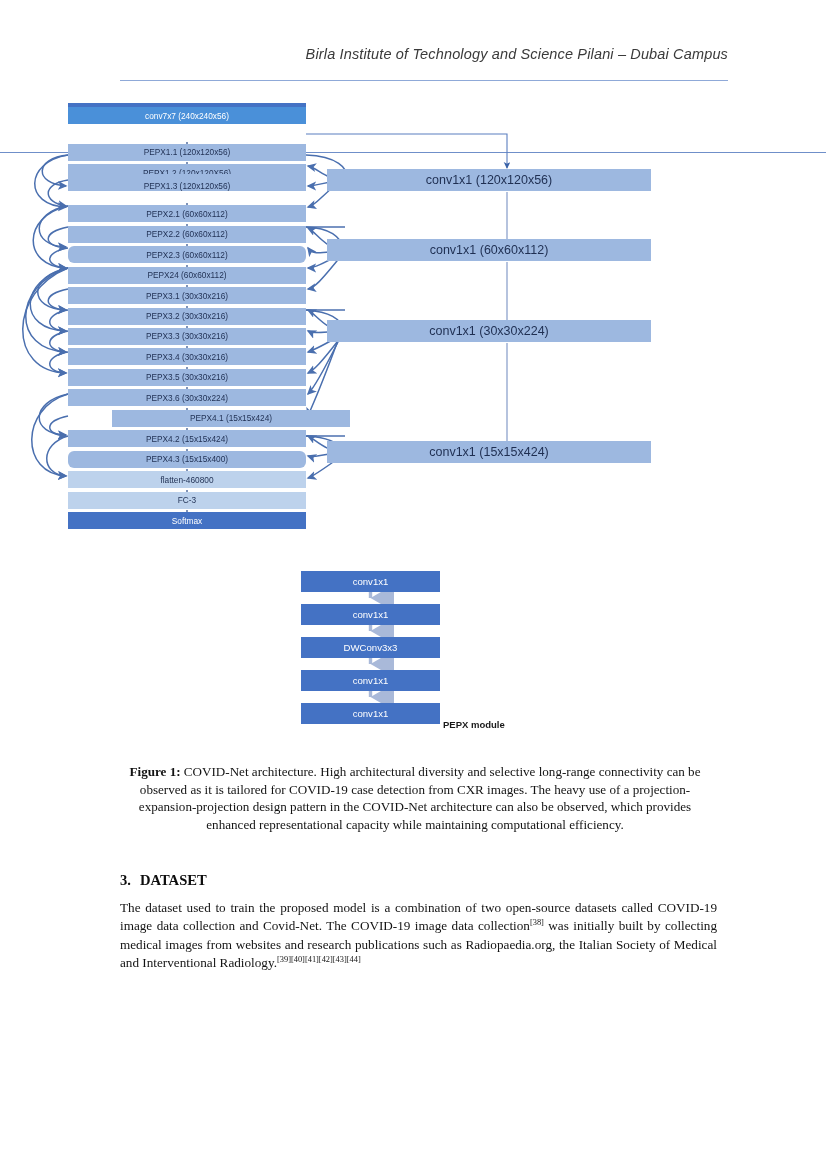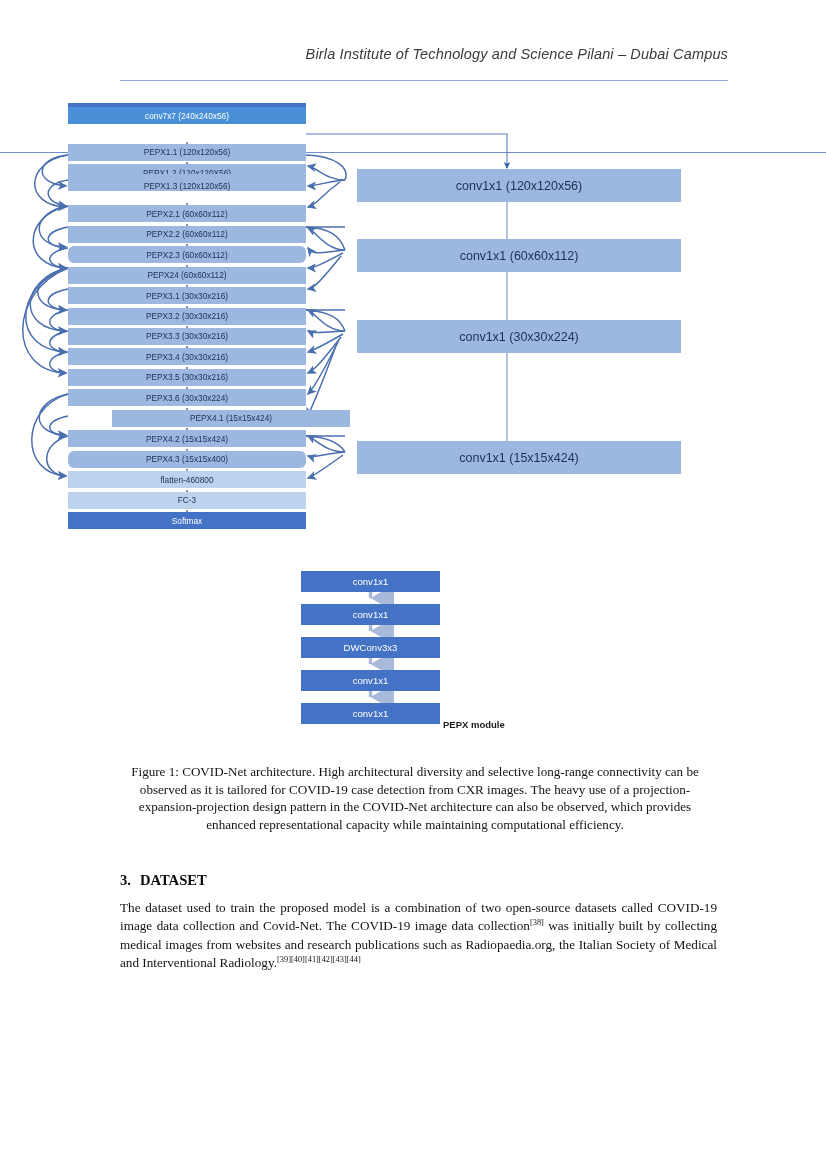--- a/index.html
+++ b/index.html
@@ -46,21 +46,21 @@
   .blk-main {
     left:68px; width:238px; height:17px;
     font-size:8.3px;
   }
   .blk-dark   { background:#4472C4; color:#ffffff; }
   .blk-mid    { background:#4A90D9; color:#ffffff; }
   .blk-pepx   { background:#9DB8E0; color:#1f2f52; }
   .blk-flat   { background:#BDD2EC; color:#1f2f52; }
 
   .blk-conv {
-    left:357px; width:324px; height:33px;
+    left:327px; width:324px; height:22px;
     background:#9DB8E0; color:#1f2f52;
     font-size:12.5px;
   }
   .dotted-gap {
     position:absolute; left:186px; width:2px; height:2px;
     background:#7f93b8;
   }
 
   
   #figure-pepx { position:absolute; left:0; top:560px; width:826px; height:180px;margin-left:16px; }
@@ -76,21 +76,21 @@
     font-family:"Liberation Sans", sans-serif;
     font-weight:bold; font-size:9.5px; color:#1a1a1a;
   }
 
   
   #figure-caption {
     position:absolute; left:115px; top:763px; width:600px;
     font-size:13.1px; line-height:17.6px;
     text-align:center; color:#131313;
   }
-  #figure-caption b { font-weight:normal; }
+  #figure-caption b { font-weight:bold; }
 
   #section-heading {
     position:absolute; left:120px; top:872px;
     font-size:14.6px; font-weight:bold; color:#0d0d0d;
   }
   #section-heading .num { margin-right:9px; }
 
   #body-paragraph {
     position:absolute; left:120px; top:899px; width:597px;
     font-size:13.2px; line-height:18.3px;

